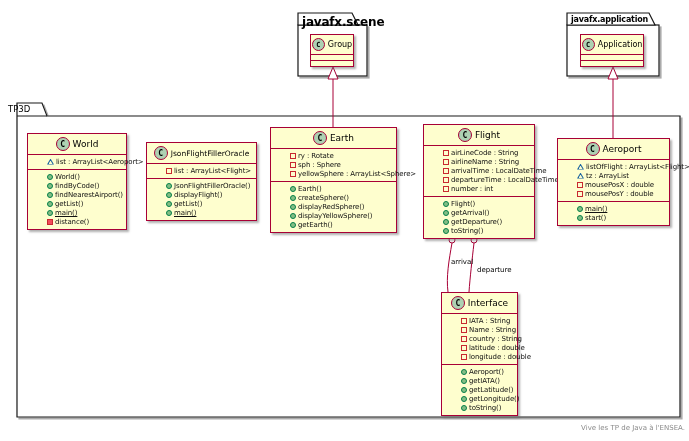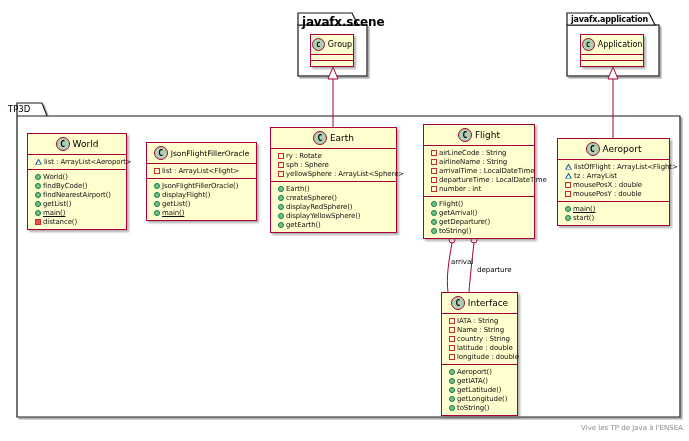--- a/index.html
+++ b/index.html
@@ -11,21 +11,21 @@
   .cbox{position:absolute;z-index:2;background:#FEFECE;border:1px solid #A80036;
         box-shadow:2px 2px 2px rgba(110,110,110,.55);box-sizing:border-box;}
   .ctitle{display:flex;align-items:center;justify-content:center;gap:3px;
           padding:3px 2px;font-size:9px;color:#000;white-space:nowrap;}
   .spot{width:12px;height:12px;flex:0 0 auto;border-radius:50%;background:#ADD1B2;
         border:1px solid #A80036;display:flex;align-items:center;justify-content:center;
         font:bold 8px "DejaVu Sans Mono",monospace;color:#000;}
   .cbox.small .ctitle{padding:3px 2px;font-size:8px;}
   .cbox.small .spot{width:11px;height:11px;font-size:7px;}
   #cb-oracle .cname{font-size:7.5px;}
-  .members{border-top:1px solid #A80036;padding:2px 4px 3px;}
+  .members{border-top:1px solid #A80036;padding:2px 16px 3px;}
   .members:empty{padding:0;height:5px;}
   .member{display:flex;align-items:center;gap:2px;height:9px;padding:0 3px;
           font-size:7px;letter-spacing:-0.1px;color:#111;white-space:nowrap;}
   .mtext.static{text-decoration:underline;}
   .micon{width:6px;height:6px;box-sizing:border-box;flex:0 0 auto;}
   .public-method{background:#84BE84;border:1px solid #038048;border-radius:50%;}
   .private-method{background:#F24D5C;border:1px solid #C82930;}
   .private-field{background:#FEFECE;border:1px solid #C82930;}
   .package-field{width:7px;height:6px;background:#1963A0;position:relative;
                  clip-path:polygon(50% 0,100% 100%,0 100%);}

